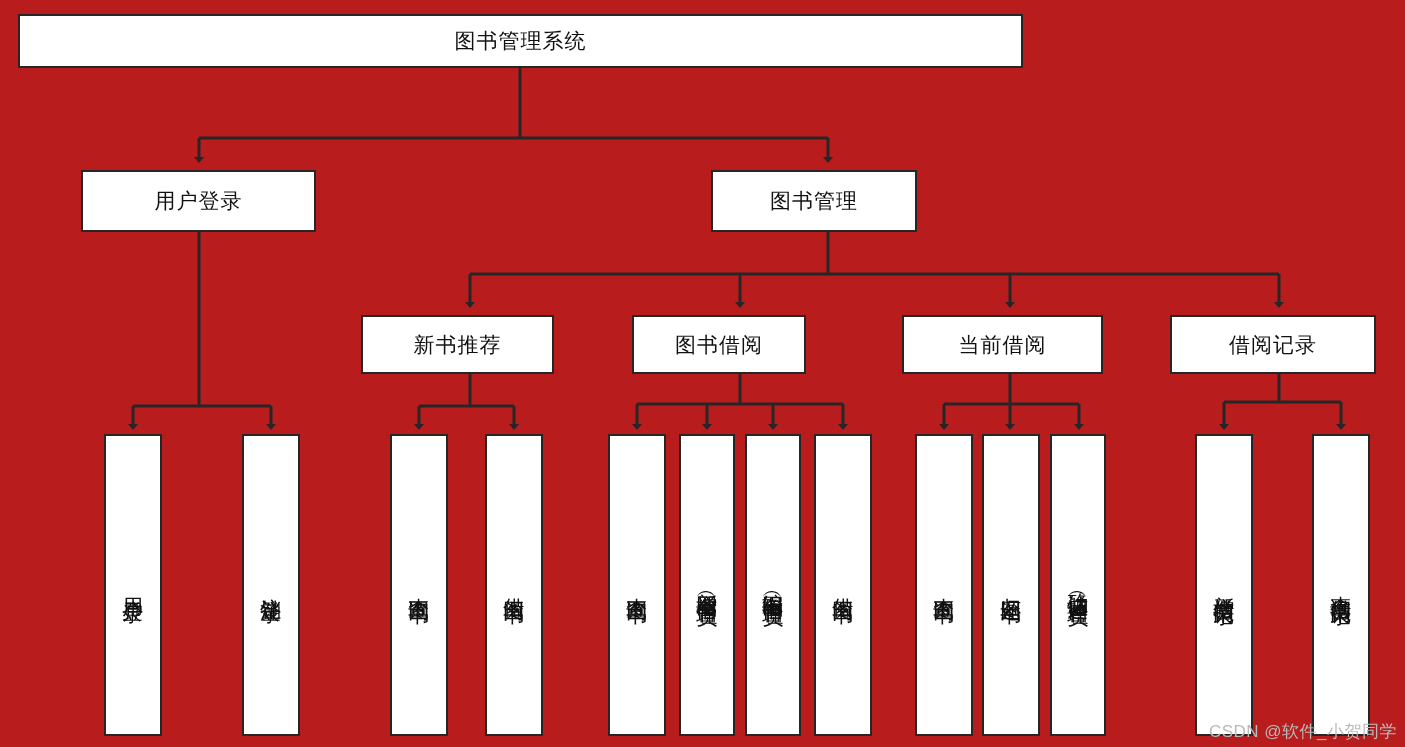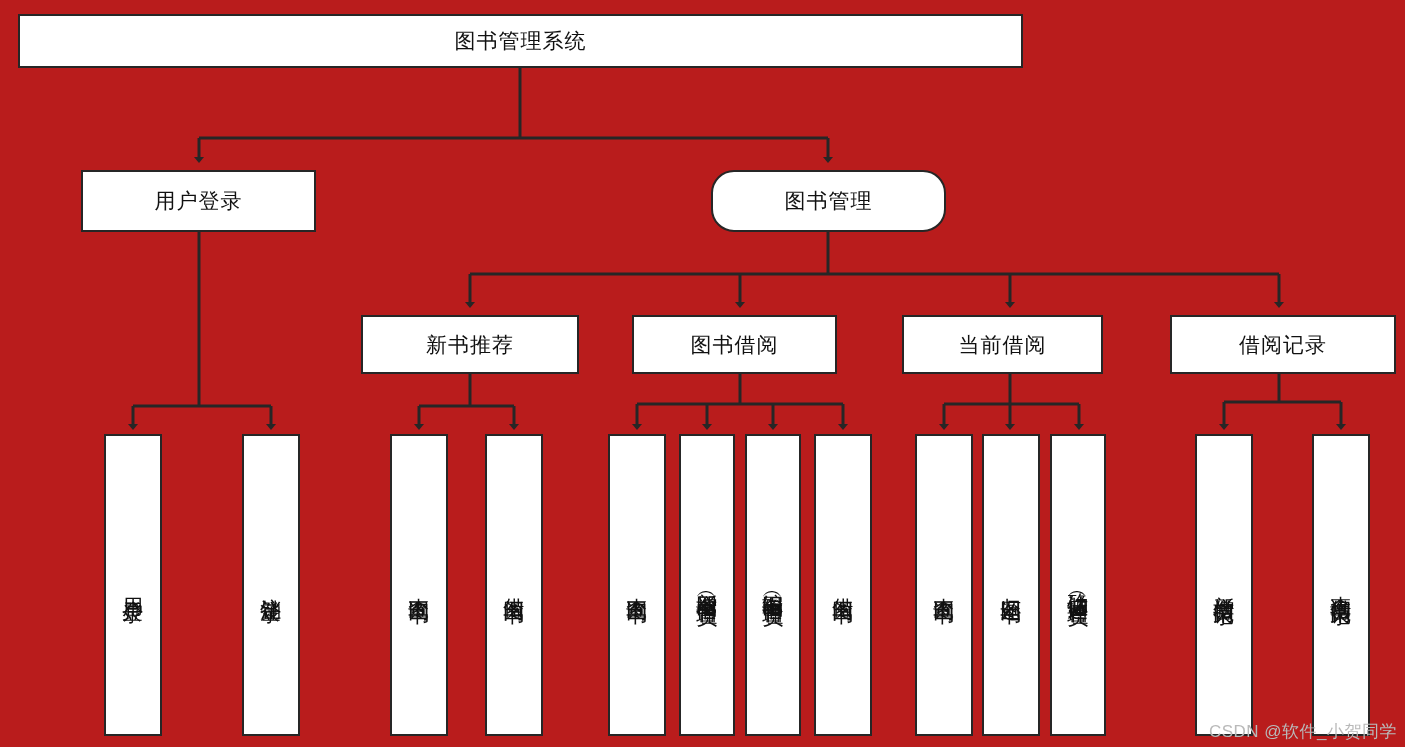--- a/index.html
+++ b/index.html
@@ -119,34 +119,34 @@
     </g>
   </svg>
 
   <div class="node h" style="left:18px; top:14px; width:1005px; height:54px;">
     <span class="label">图书管理系统</span>
   </div>
 
   <div class="node h" style="left:81px; top:170px; width:235px; height:62px;">
     <span class="label">用户登录</span>
   </div>
-  <div class="node h" style="left:711px; top:170px; width:235px; height:62px;border-radius:23px;">
+  <div class="node h" style="left:711px; top:170px; width:206px; height:62px;">
     <span class="label">图书管理</span>
   </div>
 
-  <div class="node h" style="left:361px; top:315px; width:218px; height:59px;">
+  <div class="node h" style="left:361px; top:315px; width:193px; height:59px;">
     <span class="label">新书推荐</span>
   </div>
-  <div class="node h" style="left:632px; top:315px; width:205px; height:59px;">
+  <div class="node h" style="left:632px; top:315px; width:174px; height:59px;">
     <span class="label">图书借阅</span>
   </div>
   <div class="node h" style="left:902px; top:315px; width:201px; height:59px;">
     <span class="label">当前借阅</span>
   </div>
-  <div class="node h" style="left:1170px; top:315px; width:226px; height:59px;">
+  <div class="node h" style="left:1170px; top:315px; width:206px; height:59px;">
     <span class="label">借阅记录</span>
   </div>
 
   <div class="node v" style="left:104px; top:434px; width:58px; height:302px;">
     <span class="label">用户登录</span>
   </div>
   <div class="node v" style="left:242px; top:434px; width:58px; height:302px;">
     <span class="label">注销登录</span>
   </div>
 

